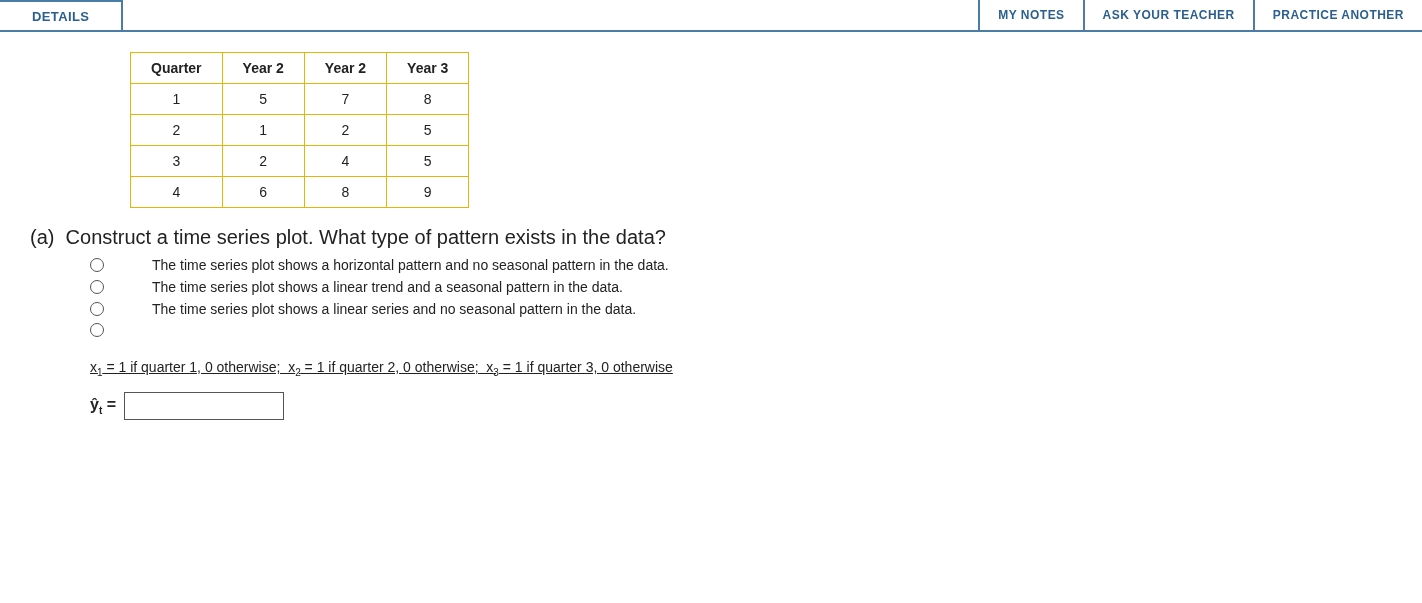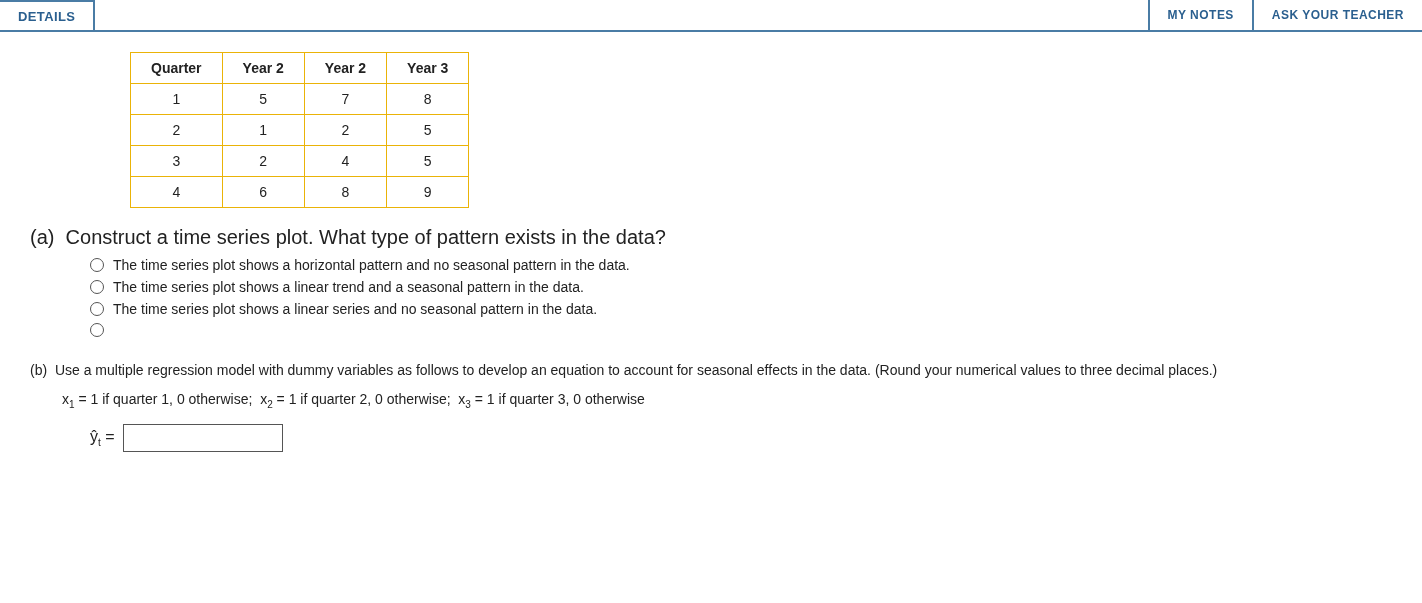--- a/index.html
+++ b/index.html
@@ -21,21 +21,21 @@
       align-items: center;
       padding: 0 12px;
       font-size: 14px;
       font-weight: bold;
       color: #222;
       border-right: 2px solid #4a7ca5;
     }
     .details-tab {
       display: flex;
       align-items: center;
-      padding: 0 18px;
+      padding: 0 32px;
       background: #fff;
       border-right: 2px solid #4a7ca5;
       border-top: 2px solid #4a7ca5;
       font-size: 13px;
       font-weight: bold;
       color: #2a5f8f;
       letter-spacing: 0.03em;
     }
     .top-bar-right {
       display: flex;
@@ -89,51 +89,54 @@
     }
     .radio-group {
       margin-left: 60px;
       margin-bottom: 10px;
     }
     .radio-item {
       display: flex;
       align-items: center;
       margin-bottom: 6px;
       font-size: 14px;
+      gap: 39px;
     }
     .radio-circle {
       width: 14px;
       height: 14px;
       border: 1.5px solid #555;
       border-radius: 50%;
       margin-right: 9px;
       flex-shrink: 0;
       background: #fff;
     }
     .part-b {
       margin-top: 22px;
     }
     .part-b-intro {
       font-size: 14px;
       margin-bottom: 10px;
       line-height: 1.6;
     }
     .variables-line {
       font-size: 14px;
-      margin-left: 32px;
+      margin-left: 60px;
       margin-bottom: 14px;
+      text-decoration: underline;
     }
     .answer-row {
       display: flex;
       align-items: center;
       margin-left: 60px;
     }
     .yt-label {
       font-size: 16px;
       margin-right: 8px;
+      font-weight: bold;
     }
     .answer-input {
       width: 160px;
       height: 28px;
       border: 1px solid #555;
       padding: 2px 6px;
       font-size: 14px;
     }
     sub, sup { font-size: 10px; }
   </style>
@@ -143,20 +146,23 @@
 <div class="top-bar">
   <div class="details-tab">
     <span>DETAILS</span>
   </div>
   <div class="top-bar-right">
     <div class="top-btn">
       <span>MY NOTES</span>
     </div>
     <div class="top-btn">
       <span>ASK YOUR TEACHER</span>
+    </div>
+    <div class="top-btn">
+      <span>PRACTICE ANOTHER</span>
     </div>
   </div>
 </div>
 
 <div class="content">
 
   <table class="data-table">
     <thead>
       <tr>
         <th>Quarter</th>
@@ -208,23 +214,20 @@
     <div class="radio-item">
       <div class="radio-circle"></div>
       <span>The time series plot shows a linear series and no seasonal pattern in the data.</span>
     </div>
     <div class="radio-item">
       <div class="radio-circle"></div>
     </div>
   </div>
 
   <div class="part-b">
-    <div class="part-b-intro">
-      <span>(b)</span>&nbsp;&nbsp;<span>Use a multiple regression model with dummy variables as follows to develop an equation to account for seasonal effects in the data. (Round your numerical values to three decimal places.)</span>
-    </div>
     <div class="variables-line">
       x<sub>1</sub> = 1 if quarter 1, 0 otherwise;&nbsp;&nbsp;x<sub>2</sub> = 1 if quarter 2, 0 otherwise;&nbsp;&nbsp;x<sub>3</sub> = 1 if quarter 3, 0 otherwise
     </div>
     <div class="answer-row">
       <span class="yt-label">ŷ<sub>t</sub> =</span>
       <input class="answer-input" type="text" placeholder="" style="">
     </div>
   </div>
 </div>
 

